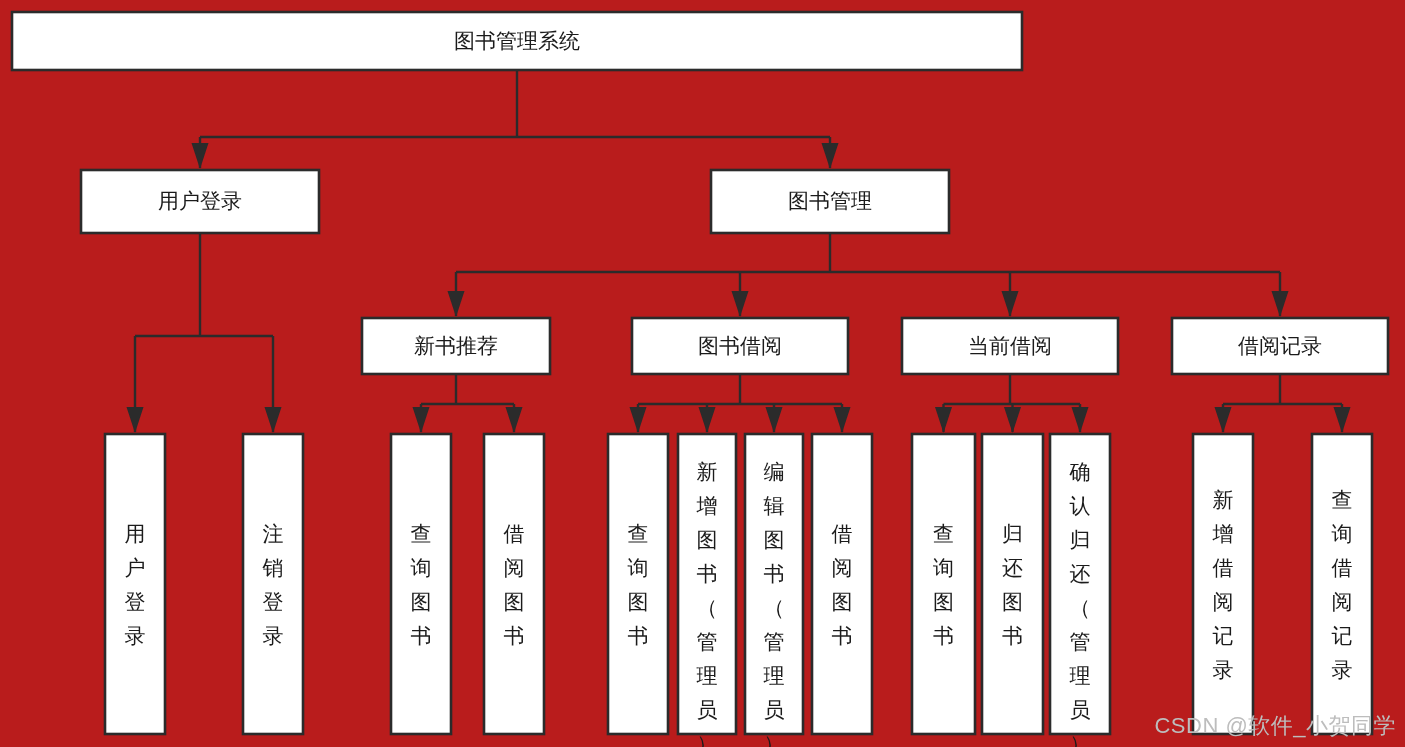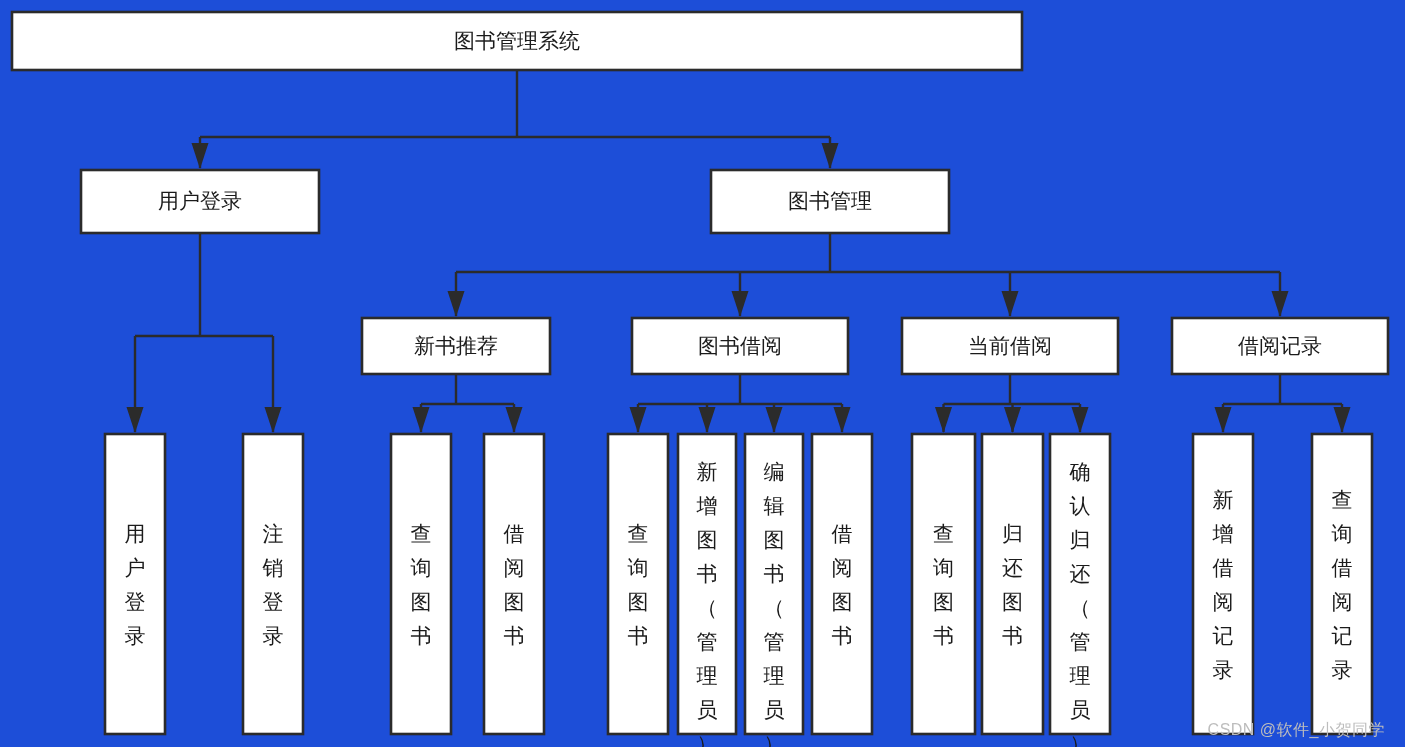--- a/index.html
+++ b/index.html
@@ -10,21 +10,21 @@
   body {
     width: 1405px;
     height: 747px;
     font-family: "Liberation Sans", "DejaVu Sans", sans-serif;
     overflow: hidden;
   }
   #diagram-root {
     position: relative;
     width: 1405px;
     height: 747px;
-    background: #1d4ed8;
+    background: #b91c1c;
   }
   svg#flow {
     position: absolute;
     inset: 0;
     width: 1405px;
     height: 747px;
   }
   .node-rect {
     fill: #ffffff;
     stroke: #2b2b2b;
@@ -45,24 +45,24 @@
     font-family: "Liberation Sans", "DejaVu Sans", sans-serif;
     font-size: 21px;
     text-anchor: middle;
     dominant-baseline: middle;
   }
   .node-label.vertical {
     font-size: 21px;
   }
   .watermark {
     position: absolute;
-    right: 20px;
+    right: 9px;
     bottom: 6px;
     color: #bdbdbd;
-    font-size: 16px;
+    font-size: 22px;
     font-family: "Liberation Sans", "DejaVu Sans", sans-serif;
     letter-spacing: 0.5px;
     white-space: nowrap;
     user-select: none;
   }
 </style>
 </head>
 <body>
 
 <div id="diagram-root">

